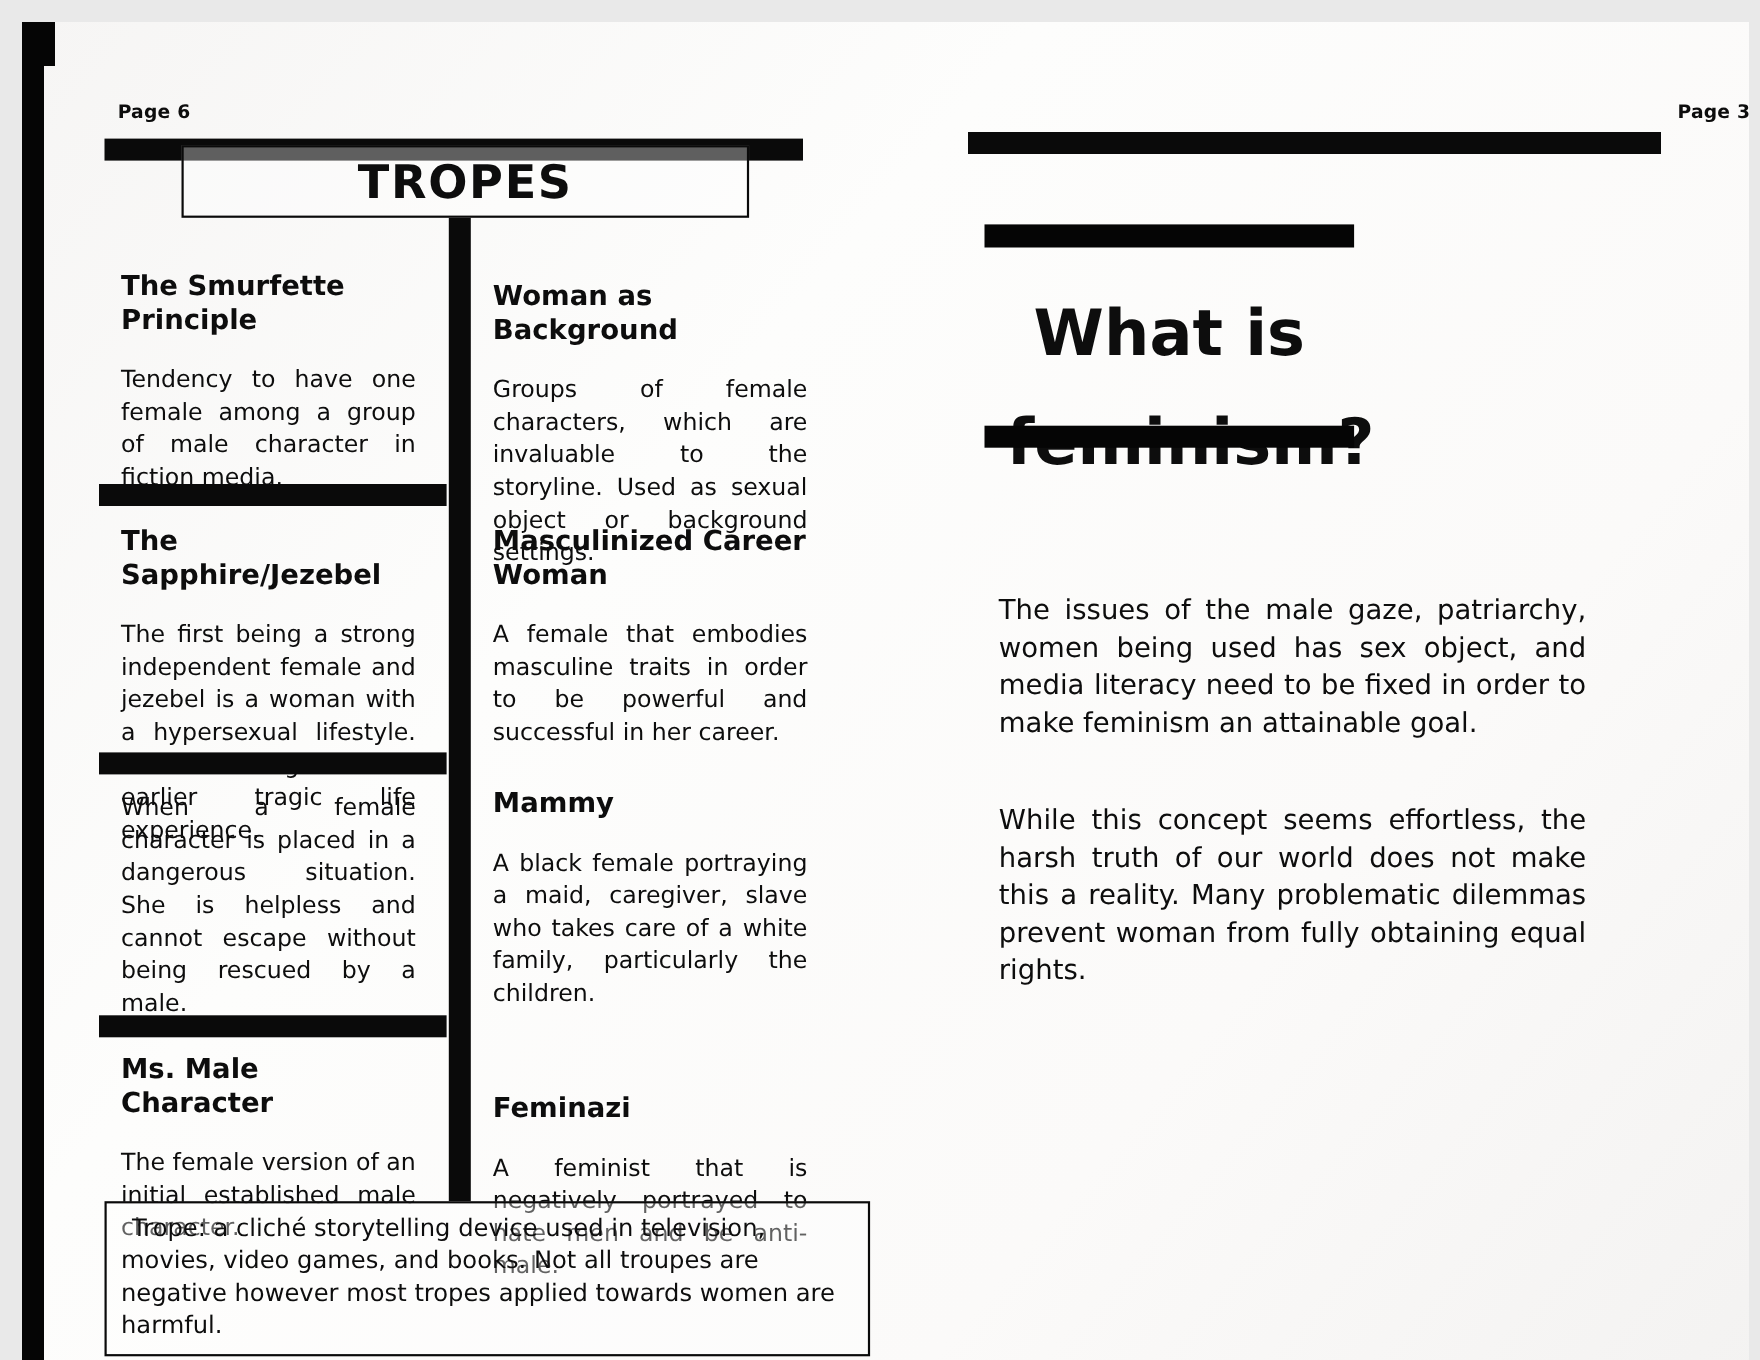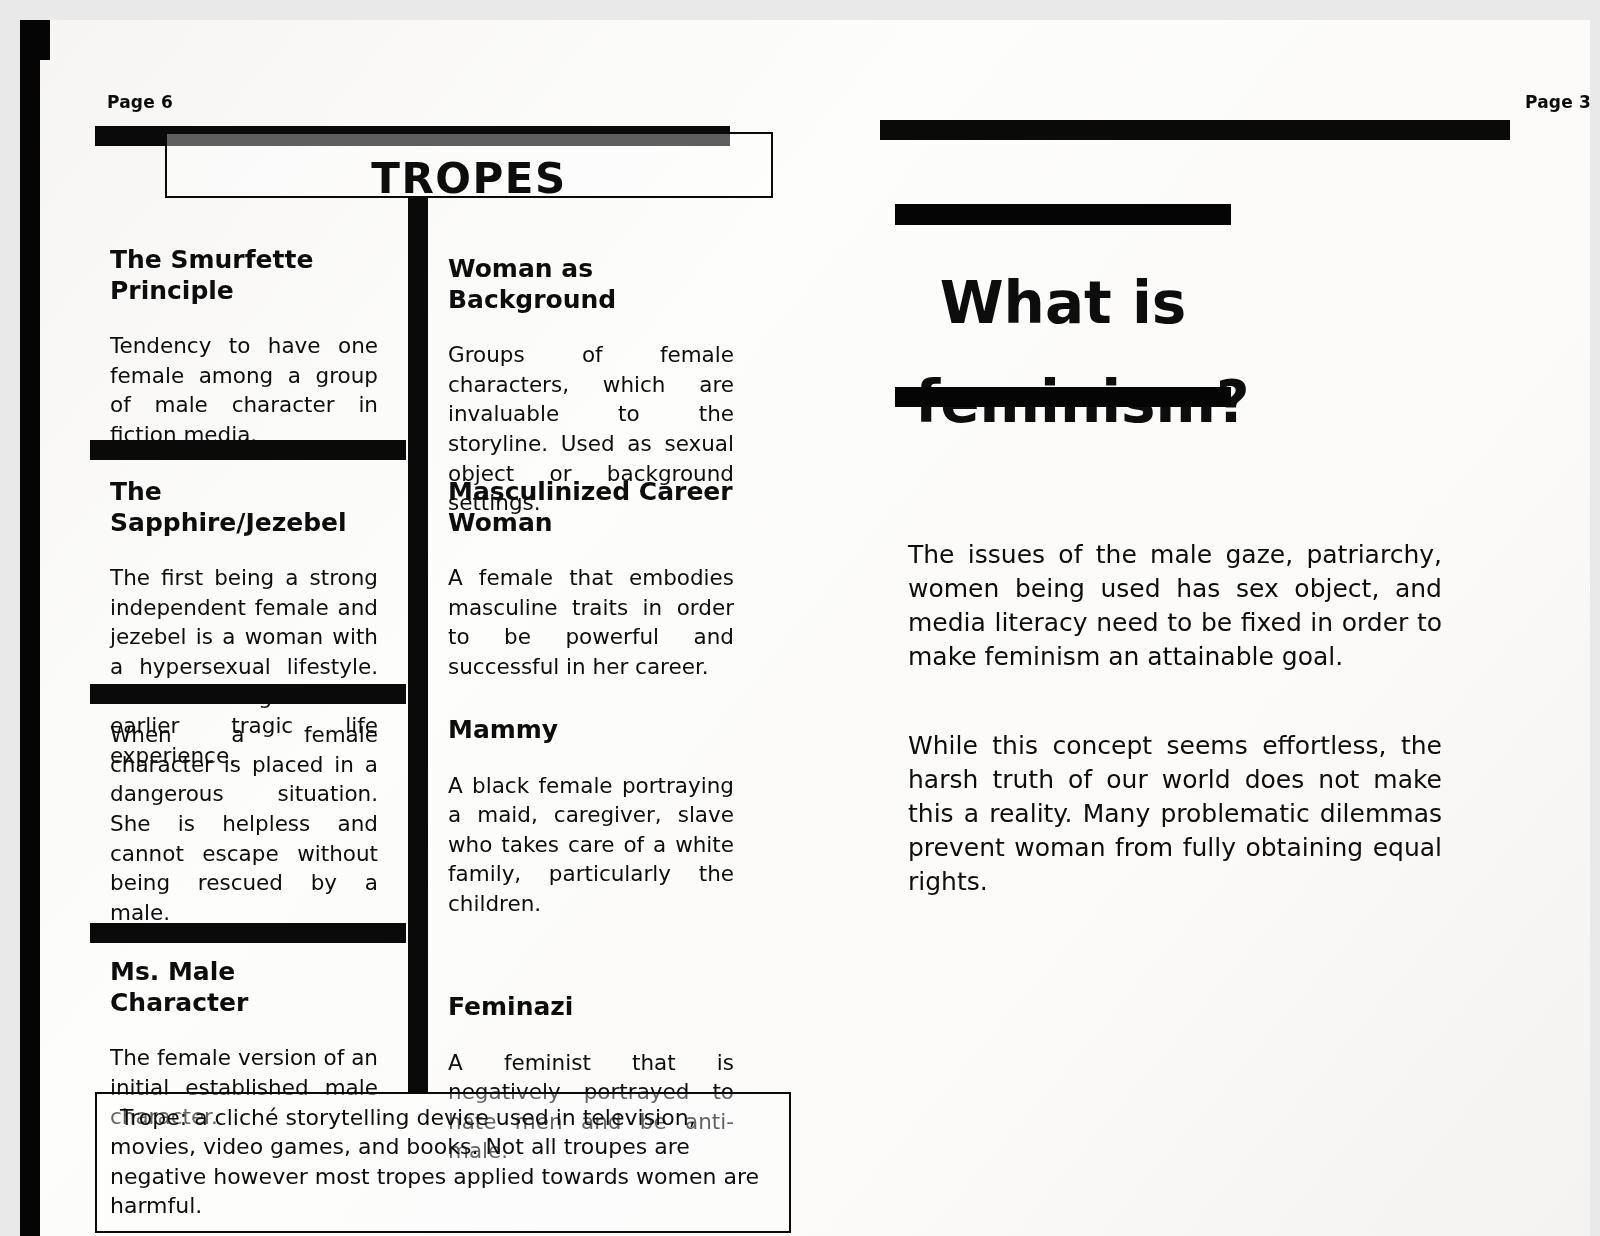--- a/index.html
+++ b/index.html
@@ -33,23 +33,23 @@
   .label-left  { left: 77px;  top: 62px; }
   .label-right { left: 1495px; top: 62px; }
 
   .rule { position: absolute; background: #0a0a0a; }
   .rule-top-left  { left: 75px;  top: 106px; width: 635px; height: 4px; }
   .rule-top-right { left: 860px; top: 100px; width: 630px; height: 5px; }
 
   .tropes-title-box {
     position: absolute;
     left: 145px; top: 112px;
-    width: 608px; height: 66px;
+    width: 516px; height: 66px;
     border: 2px solid #0a0a0a;
-    display: flex; align-items: flex-start; justify-content: center;
+    display: flex; align-items: center; justify-content: center;
     background: rgba(255,255,255,0.35);
   }
   .tropes-title {
     font-size: 42px;
     font-weight: bold;
     letter-spacing: 1.5px;
   }
 
   .col-divider {
     position: absolute;

